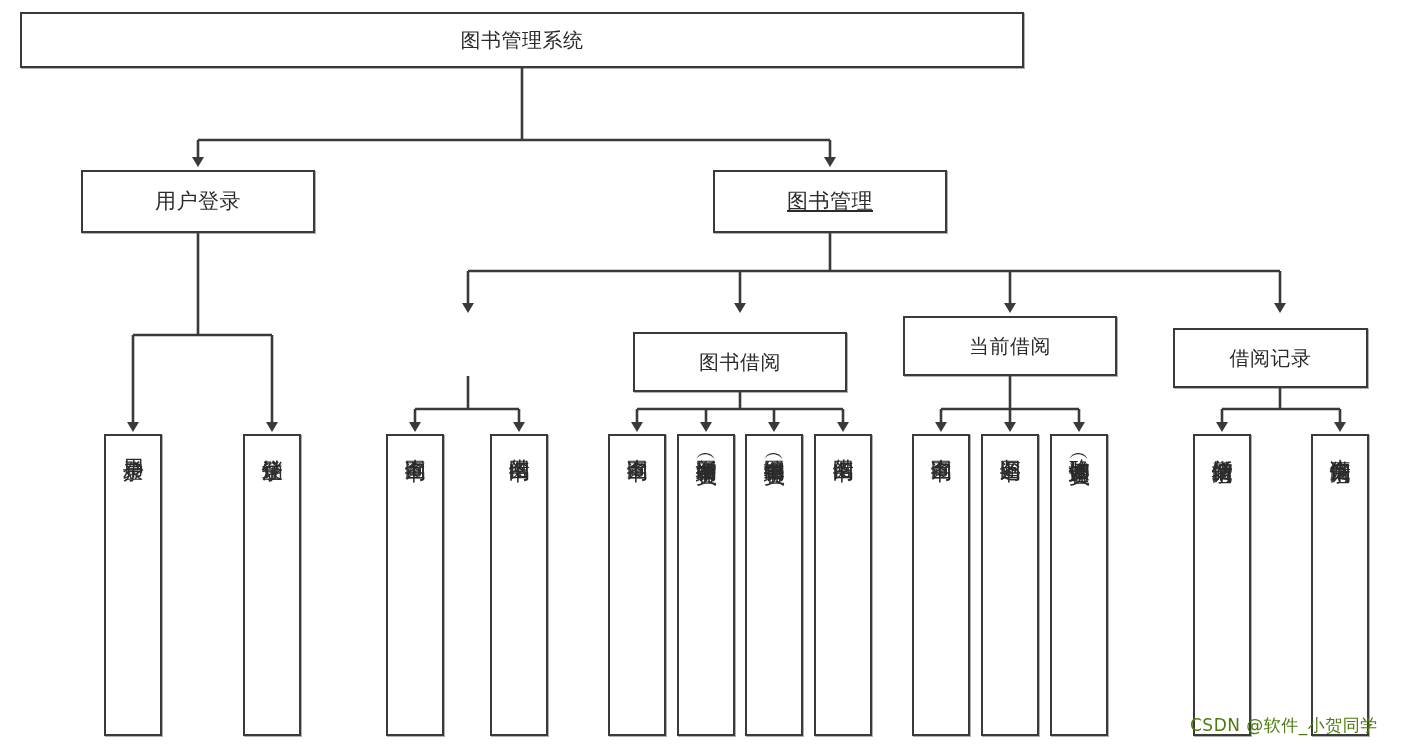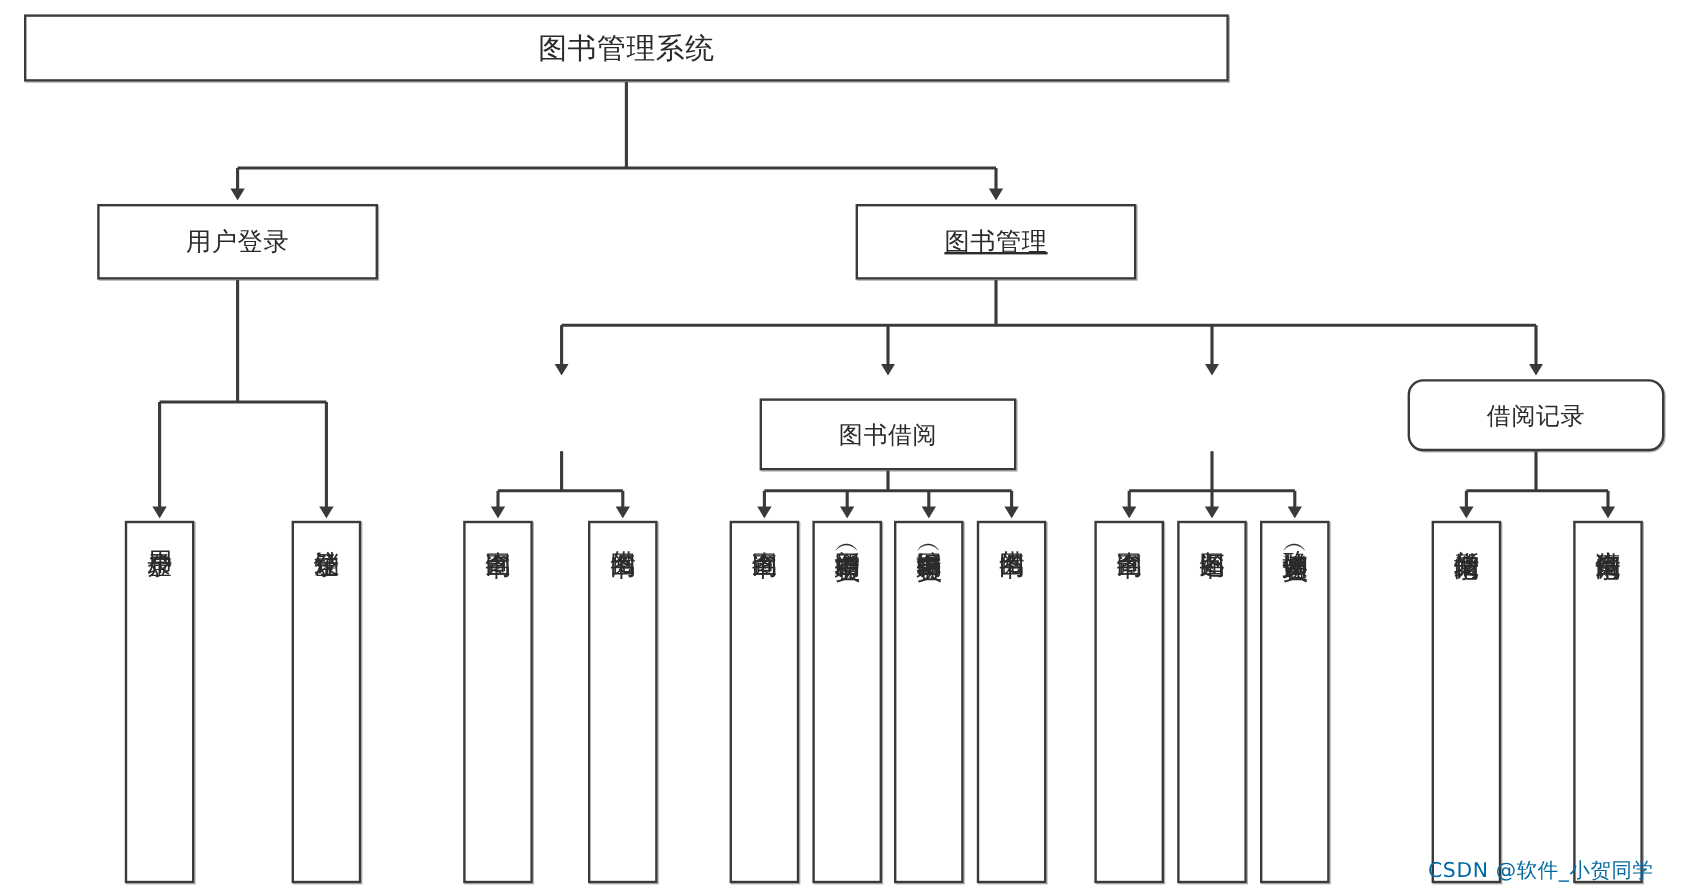--- a/index.html
+++ b/index.html
@@ -36,39 +36,39 @@
     justify-content: center;
     color: #2b2b2b;
     box-shadow: 1px 1px 0 rgba(80,80,80,0.45);
   }
   .node .lbl {
     display: block;
     text-align: center;
     line-height: 1.12;
     letter-spacing: 0.5px;
   }
-  .node.root .lbl { font-size: 24px; }
+  .node.root .lbl { font-size: 20px; }
   .node.l2 .lbl   { font-size: 21px; }
   .node.l3 .lbl   { font-size: 20px; }
   .node.leaf {
     align-items: flex-start;
     justify-content: center;
     padding-top: 6px;
   }
   .node.leaf .lbl {
     writing-mode: vertical-rl;
     text-orientation: upright;
     font-size: 21px;
     line-height: 1.16;
     letter-spacing: 1px;
     white-space: nowrap;
   }
   .watermark {
     position: absolute;
-    color: #0369a1;
+    color: #4d7c0f;
     font-size: 17px;
     white-space: nowrap;
     letter-spacing: 0.5px;
   }
 </style>
 </head>
 <body>
 
 <div id="canvas">
 
@@ -129,21 +129,24 @@
   <div class="node l2" style="left:81px; top:170px; width:234px; height:63px;">
     <span class="lbl">用户登录</span>
   </div>
   <div class="node l2" style="left:713px; top:170px; width:234px; height:63px;text-decoration:underline;">
     <span class="lbl">图书管理</span>
   </div>
 
   <div class="node l3" style="left:633px; top:332px; width:214px; height:60px;">
     <span class="lbl">图书借阅</span>
   </div>
-  <div class="node l3" style="left:1173px; top:316px; width:214px; height:60px;border-radius:13px;">
+  <div class="node l3" style="left:903px; top:316px; width:214px; height:60px;">
+    <span class="lbl">当前借阅</span>
+  </div>
+  <div class="node l3" style="left:1173px; top:328px; width:195px; height:60px;">
     <span class="lbl">借阅记录</span>
   </div>
 
   <div class="node leaf" style="left:104px; top:434px; width:58px; height:302px;">
     <span class="lbl">用户登录</span>
   </div>
   <div class="node leaf" style="left:243px; top:434px; width:58px; height:302px;">
     <span class="lbl">注销登录</span>
   </div>
 

